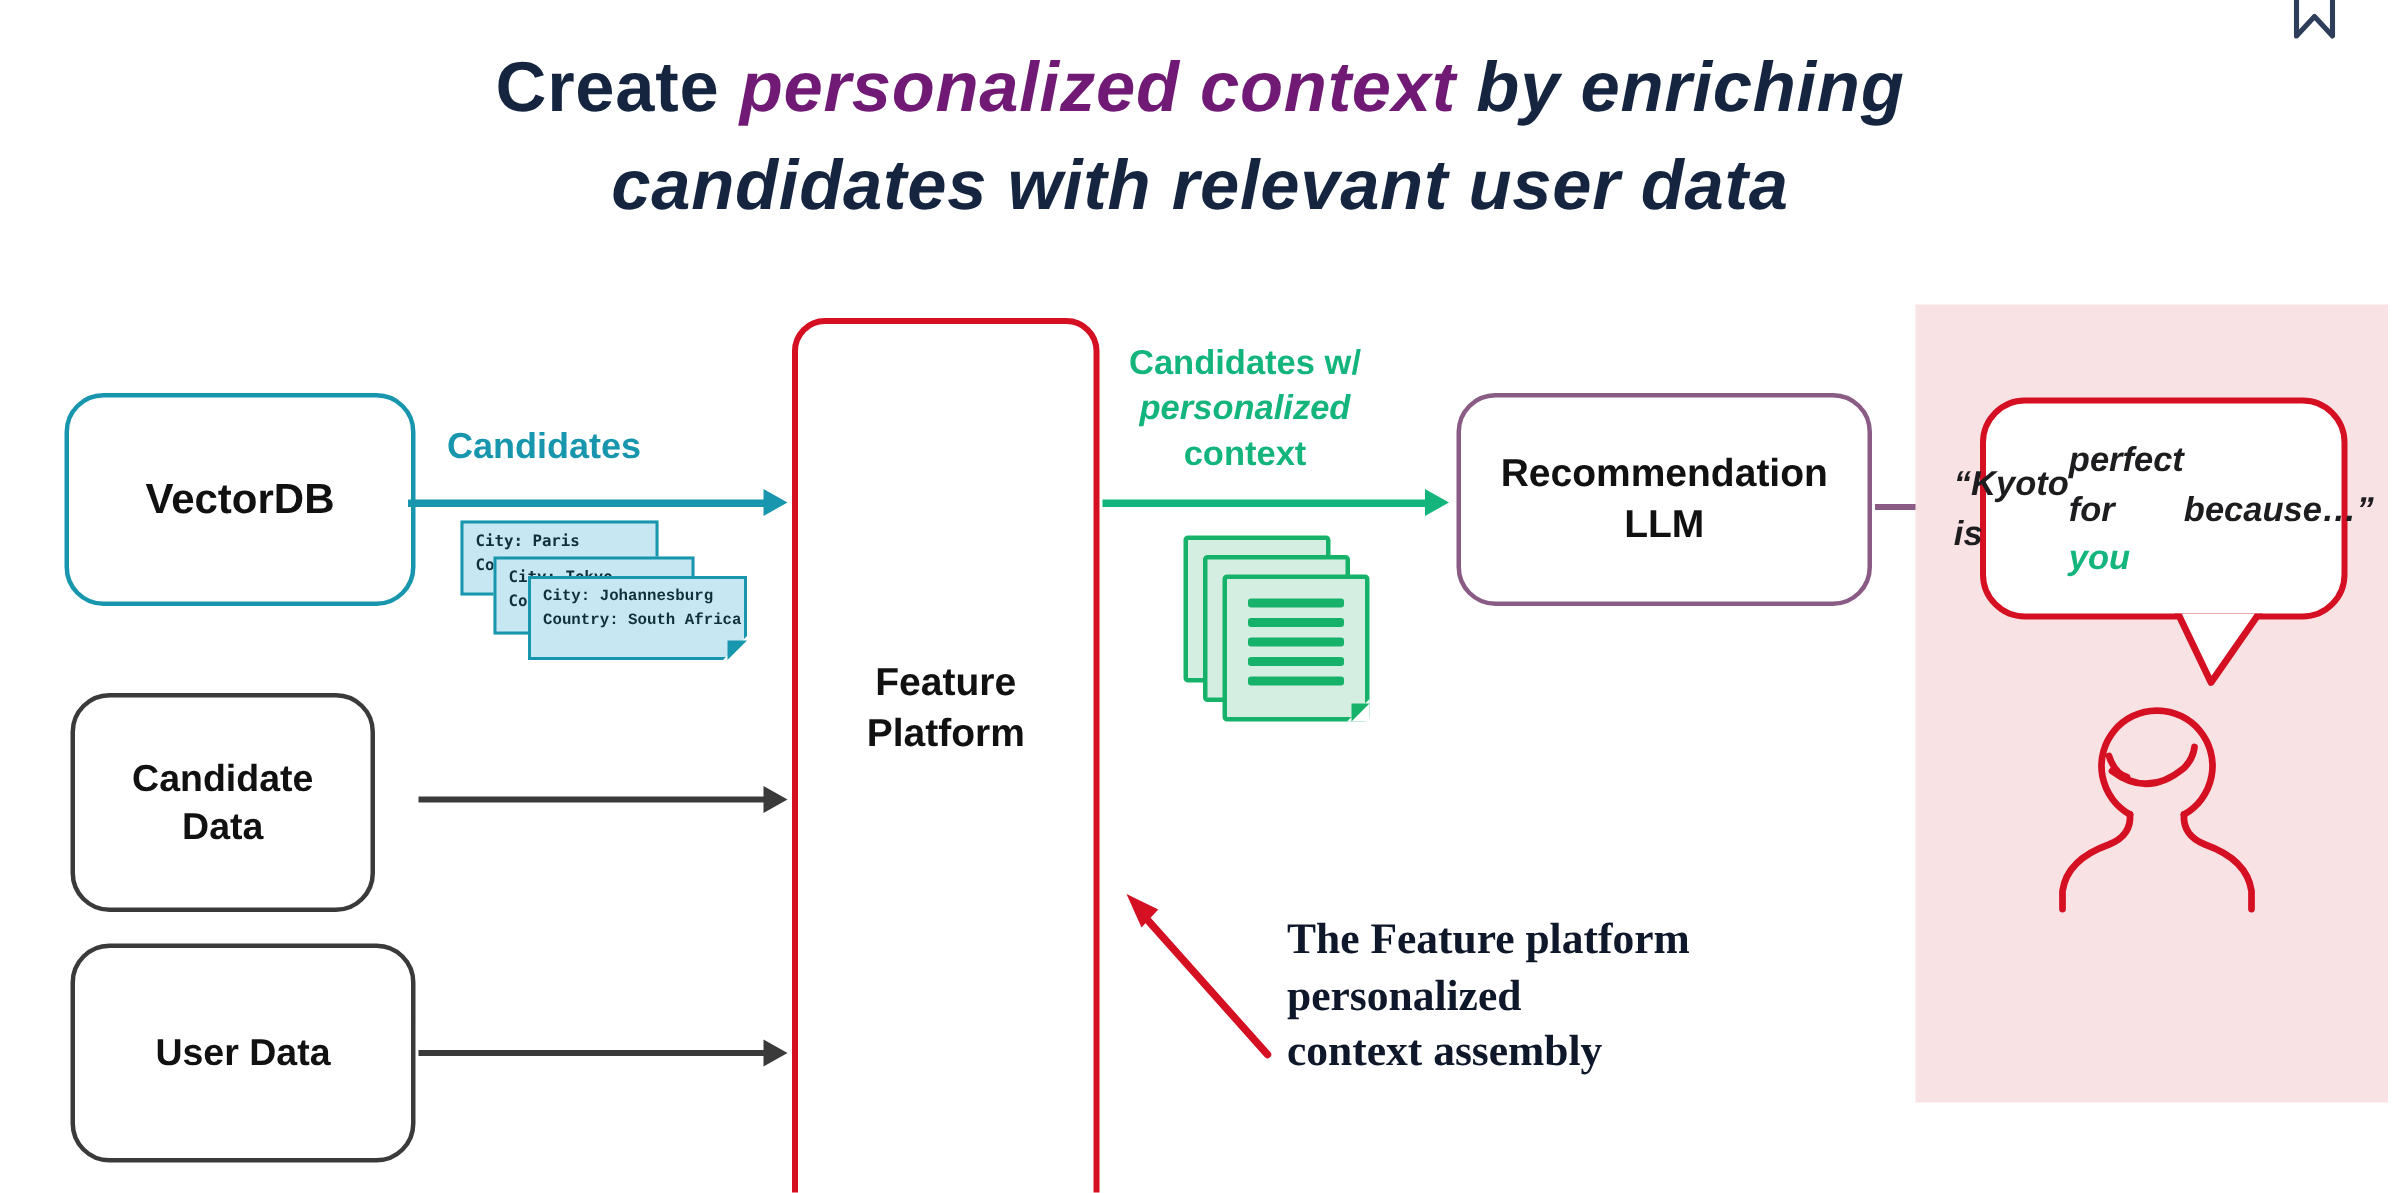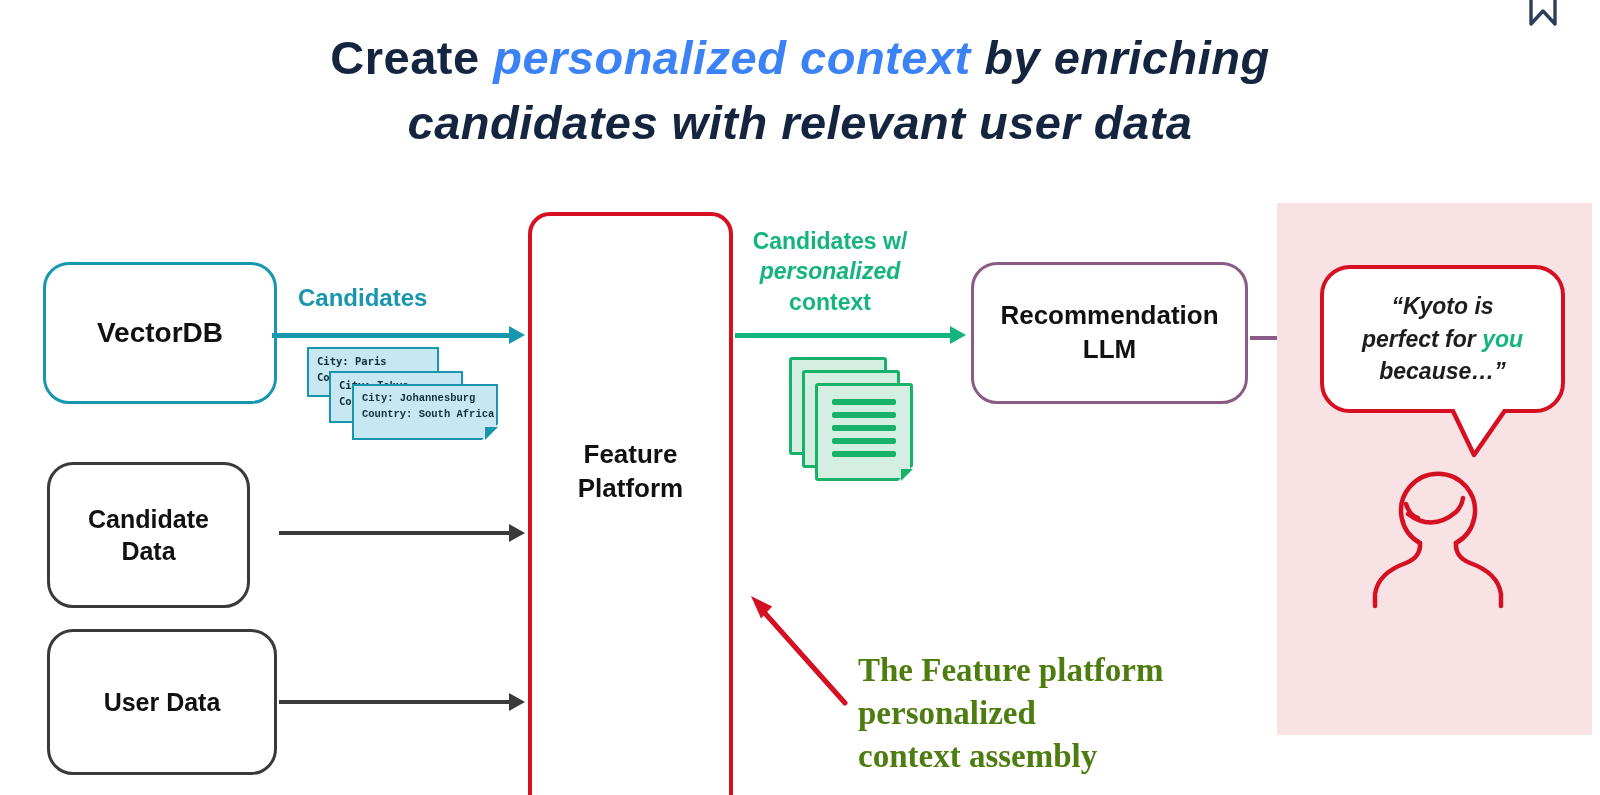--- a/index.html
+++ b/index.html
@@ -7,21 +7,21 @@
   .slide {
     position:relative; width:1600px; height:795px; overflow:hidden;
     background:#ffffff; font-family:"Liberation Sans", sans-serif;
   }
   
   .title {
     position:absolute; top:26px; left:0; width:100%;
     text-align:center; font-size:47px; font-weight:800;
     color:#15253f; line-height:1.38; letter-spacing:.5px;
   }
-  .title .hl { color:#3b82f6; font-style:italic; }
+  .title .hl { color:#701a75; font-style:italic; }
   .title .it { font-style:italic; }
   
   .node {
     position:absolute; background:#ffffff; border-radius:26px;
     display:flex; align-items:center; justify-content:center;
     text-align:center; font-weight:800; color:#111111; line-height:1.3;
   }
   .node-vectordb   { left:43px;  top:262px; width:234px; height:142px; border:3.5px solid #1896ae; font-size:28px; }
   .node-candidate  { left:47px;  top:462px; width:203px; height:146px; border:3.5px solid #3a3a3a; font-size:25px; }
   .node-user       { left:47px;  top:629px; width:230px; height:146px; border:3.5px solid #3a3a3a; font-size:25px; }
@@ -72,30 +72,30 @@
   .doc-1 { left:0;    top:0; }
   .doc-2 { left:13px; top:13px; }
   .doc-3 { left:26px; top:26px; padding-top:13px; }
   .doc-3 .bar { width:64px; height:6px; background:#17b26a; border-radius:2px; margin:0 auto 7px auto; }
   .doc-fold-cover { position:absolute; right:-3px; bottom:-3px; width:0; height:0;
     border-bottom:15px solid #ffffff; border-left:15px solid transparent; }
   .doc-fold-flap { position:absolute; right:-3px; bottom:-3px; width:0; height:0;
     border-top:12px solid #17b26a; border-right:12px solid transparent; }
   
   .annotation {
-    position:absolute; left:858px; top:649px; color:#4d7c0f;
-    font-family:cursive; font-weight:700; font-size:33px; line-height:1.3;
+    position:absolute; left:858px; top:608px; color:#0f172a;
+    font-family:cursive; font-weight:700; font-size:29px; line-height:1.3;
   }
   .annotation-arrow { position:absolute; left:735px; top:586px; }
   
   .pink-panel { position:absolute; left:1277px; top:203px; width:315px; height:532px; background:#f9e2e4; }
   .bubble {
     position:absolute; left:1320px; top:265px; width:245px; height:148px;
     background:#ffffff; border:4px solid #d51023; border-radius:30px;
-    display:flex; flex-direction:column; align-items:center; justify-content:center;
+    display:flex; align-items:center; justify-content:center;
     font-size:23px; font-weight:800; font-style:italic; color:#1d1d1f; line-height:1.42;
     z-index:2;
   }
   .bubble .you { color:#13b57c; }
   .bubble-tail { position:absolute; left:1448px; top:409px; z-index:3; }
   .person { position:absolute; left:1358px; top:460px; }
   .panel-caption {
     position:absolute; left:1297px; top:610px; width:280px; text-align:center;
     font-size:23px; font-weight:800; color:#1b2b43; line-height:1.22;
   }

